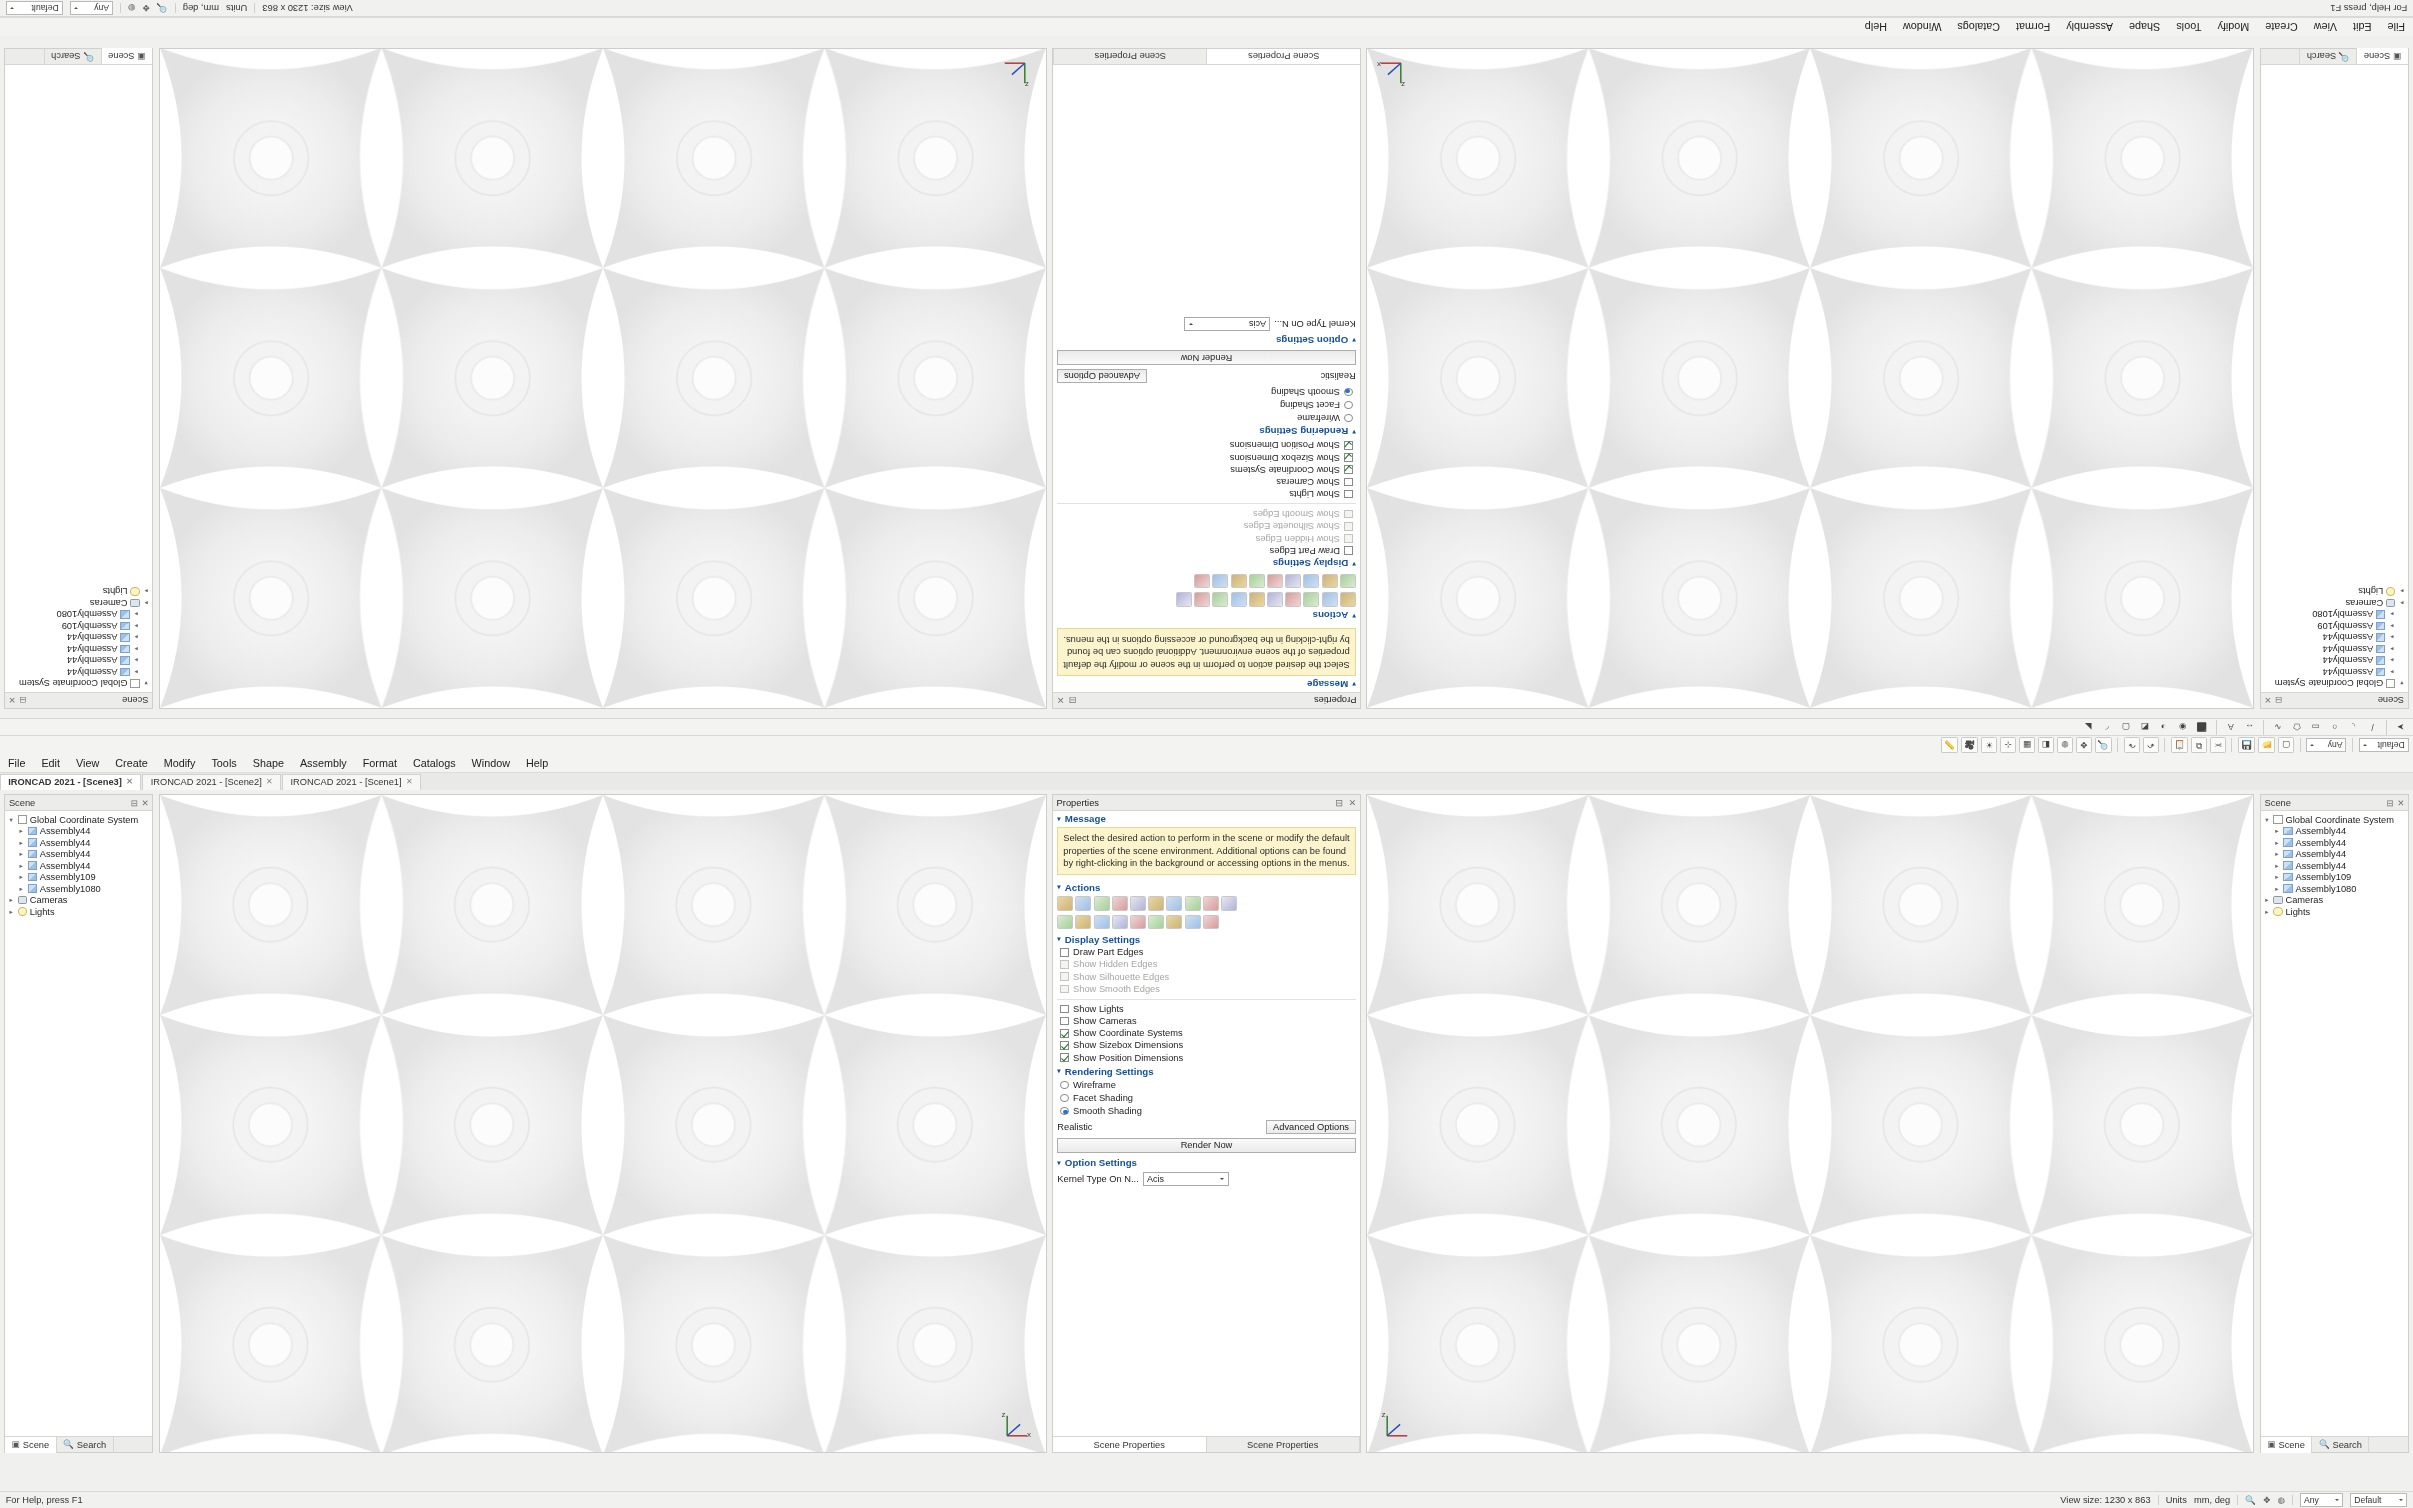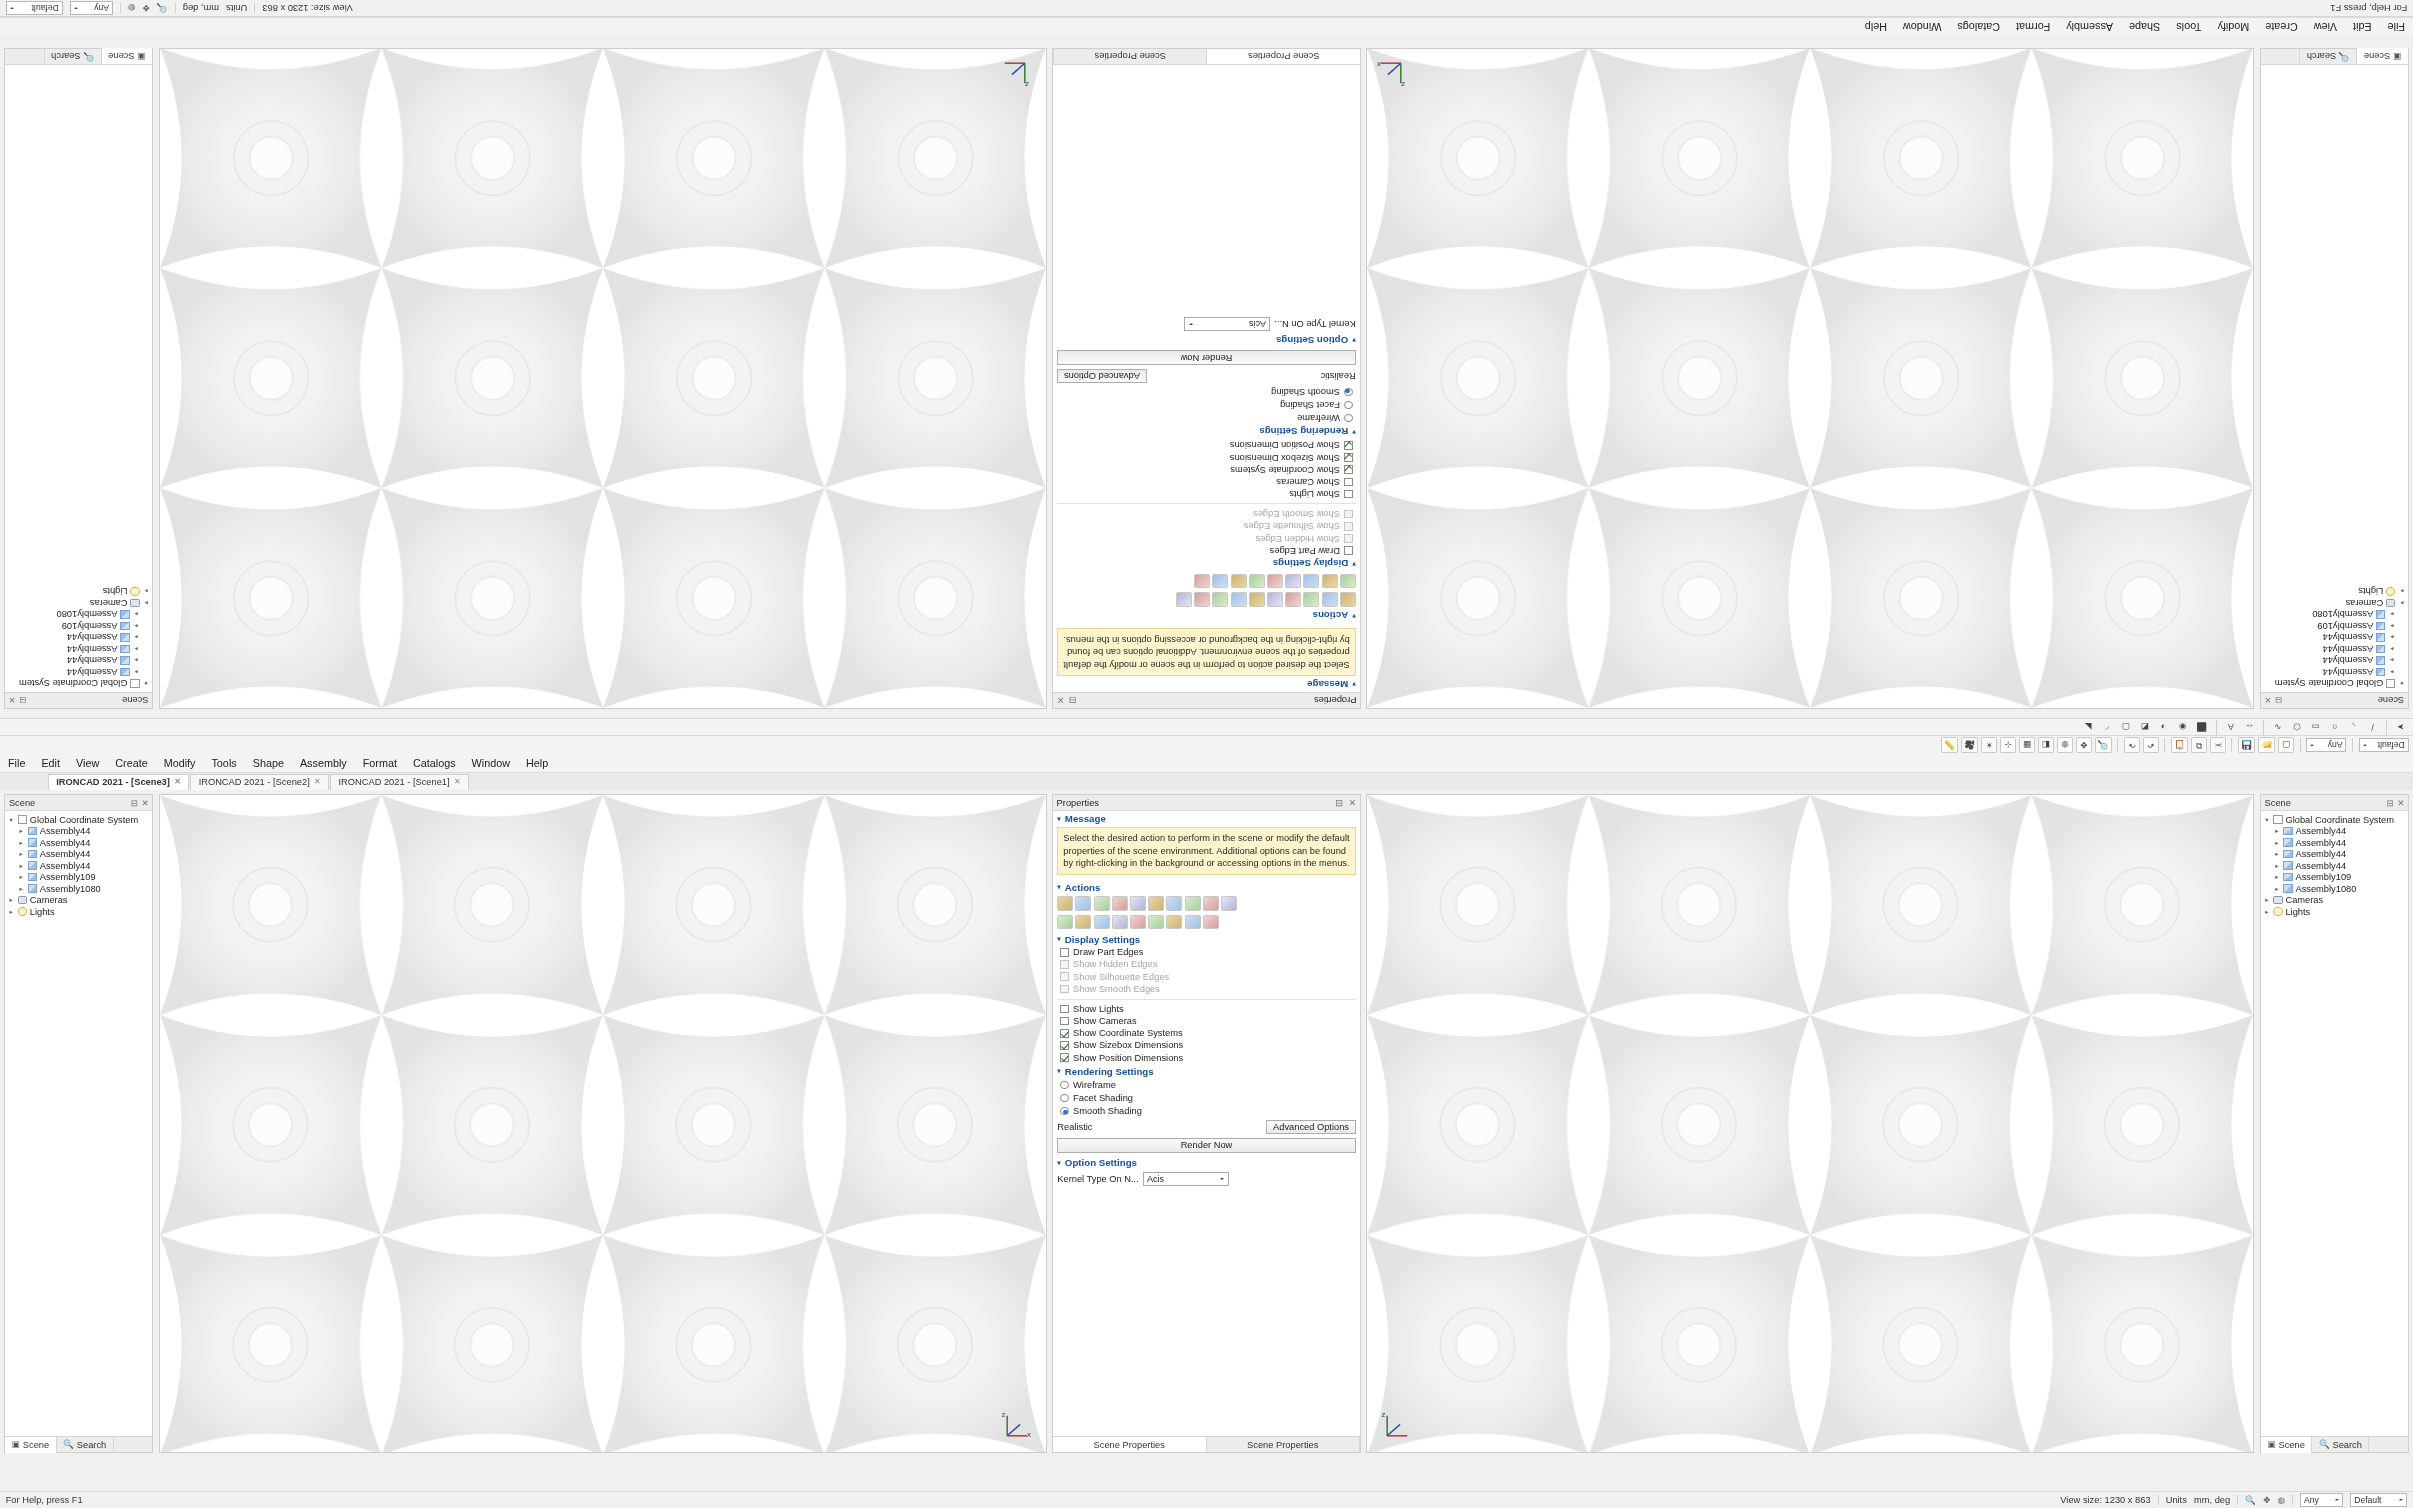--- a/index.html
+++ b/index.html
@@ -54,21 +54,21 @@
   .menubar {
     position:absolute; left:0; width:2413px; height:18.7px;
     background:#f3f3f2; border-bottom:0.7px solid #dcdcda;
     display:flex; align-items:center; font-size:10.8px; color:#222;
   }
   .menubar .mi { padding:0 8px; height:18.7px; line-height:18.7px; }
 
   
   .doctabs {
     position:absolute; left:0; width:2413px; height:17px;
-    background:#e9e9e7; display:flex; align-items:flex-end; font-size:9.3px;padding-left:48px;
+    background:#e9e9e7; display:flex; align-items:flex-end; font-size:9.3px;
   }
   .doctab {
     height:16px; line-height:16px; padding:0 7.2px; margin-right:1.4px;
     background:#f7f7f6; border:0.7px solid #d0d0ce; border-bottom:none;
     color:#333; display:flex; align-items:center; gap:4.3px;
   }
   .doctab.active { background:#fff; font-weight:bold; }
   .doctab .x { font-size:8px; color:#888; }
 
   

